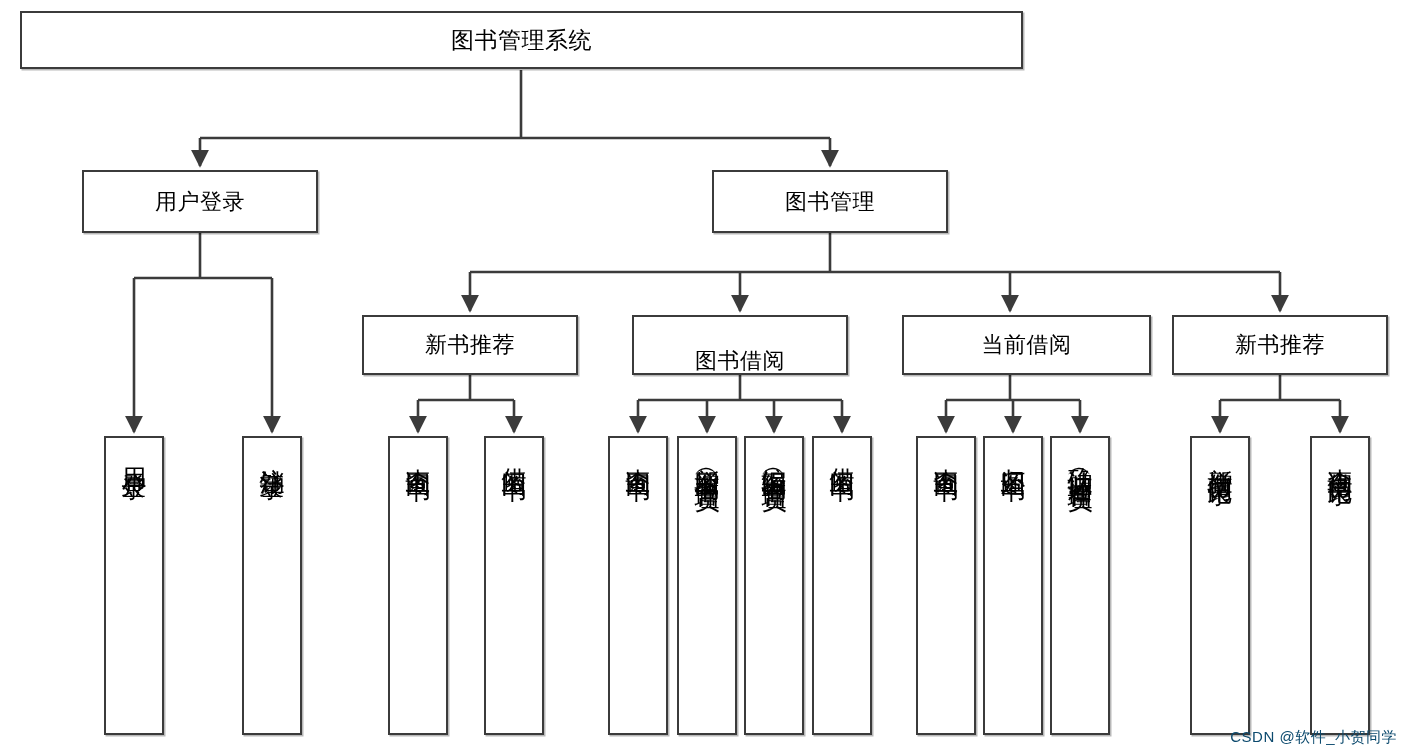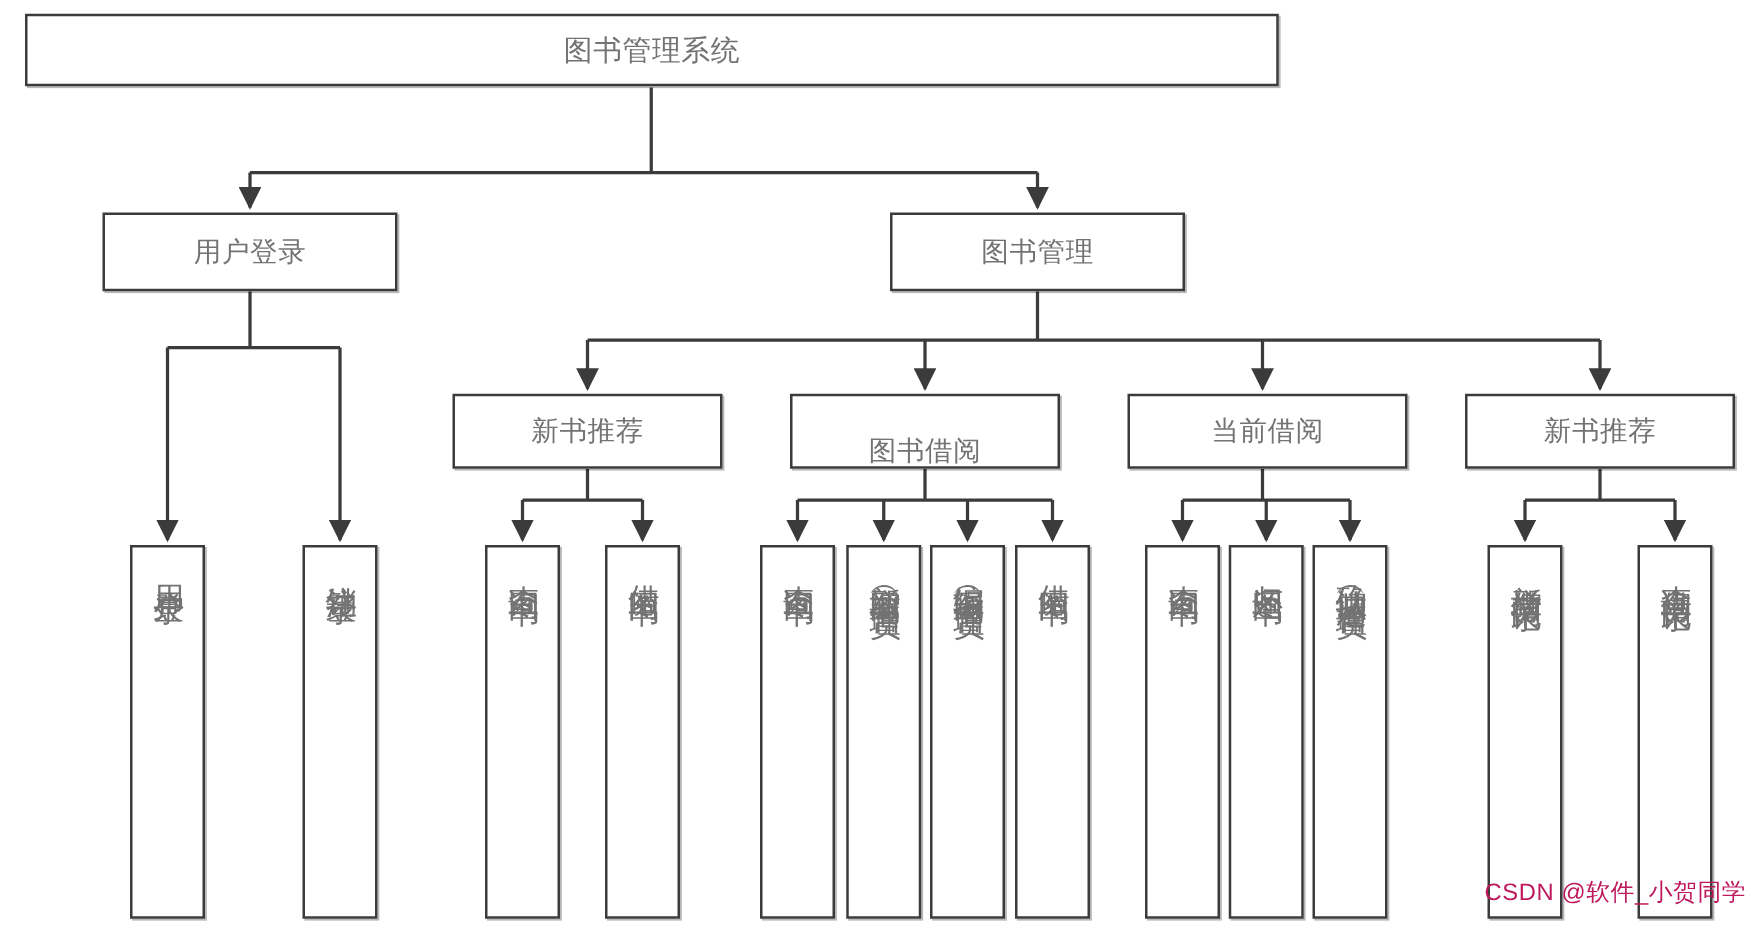--- a/index.html
+++ b/index.html
@@ -28,21 +28,21 @@
   }
   .node {
     position: absolute;
     box-sizing: border-box;
     background: #ffffff;
     border: 2px solid #3b3b3b;
     box-shadow: 1.5px 1.5px 0 0 rgba(0,0,0,0.28);
     display: flex;
     align-items: center;
     justify-content: center;
-    color: #737373;
+    color: #000000;
     z-index: 2;
   }
   .node .label {
     display: block;
     text-align: center;
     line-height: 1.15;
     white-space: nowrap;
   }
   
   .node.horiz .label {
@@ -61,23 +61,23 @@
   .node.vert .label {
     writing-mode: vertical-rl;
     text-orientation: upright;
     font-size: 25px;
     line-height: 1.0;
     letter-spacing: 3px;
   }
   .watermark {
     position: absolute;
     right: 8px;
-    bottom: 20px;
-    font-size: 19px;
-    color: #be185d;
+    bottom: 0;
+    font-size: 15px;
+    color: #0c4a6e;
     letter-spacing: 0.5px;
     z-index: 5;
     white-space: nowrap;
   }
 </style>
 </head>
 <body>
 
 <div id="canvas">
 
@@ -141,21 +141,21 @@
   <div class="node horiz" style="left:362px; top:315px; width:216px; height:60px;">
     <span class="label">新书推荐</span>
   </div>
 
   <div class="node horiz" style="left:712px; top:170px; width:236px; height:63px;">
     <span class="label">图书管理</span>
   </div>
   <div class="node horiz" style="left:632px; top:315px; width:216px; height:60px;align-items:flex-end;">
     <span class="label">图书借阅</span>
   </div>
-  <div class="node horiz" style="left:902px; top:315px; width:224px; height:60px;">
+  <div class="node horiz" style="left:902px; top:315px; width:249px; height:60px;">
     <span class="label">当前借阅</span>
   </div>
   <div class="node horiz" style="left:1172px; top:315px; width:216px; height:60px;">
     <span class="label">新书推荐</span>
   </div>
 
   <div class="node vert" style="left:104px; top:436px; width:60px; height:299px;">
     <span class="label">用户登录</span>
   </div>
   <div class="node vert" style="left:242px; top:436px; width:60px; height:299px;">

